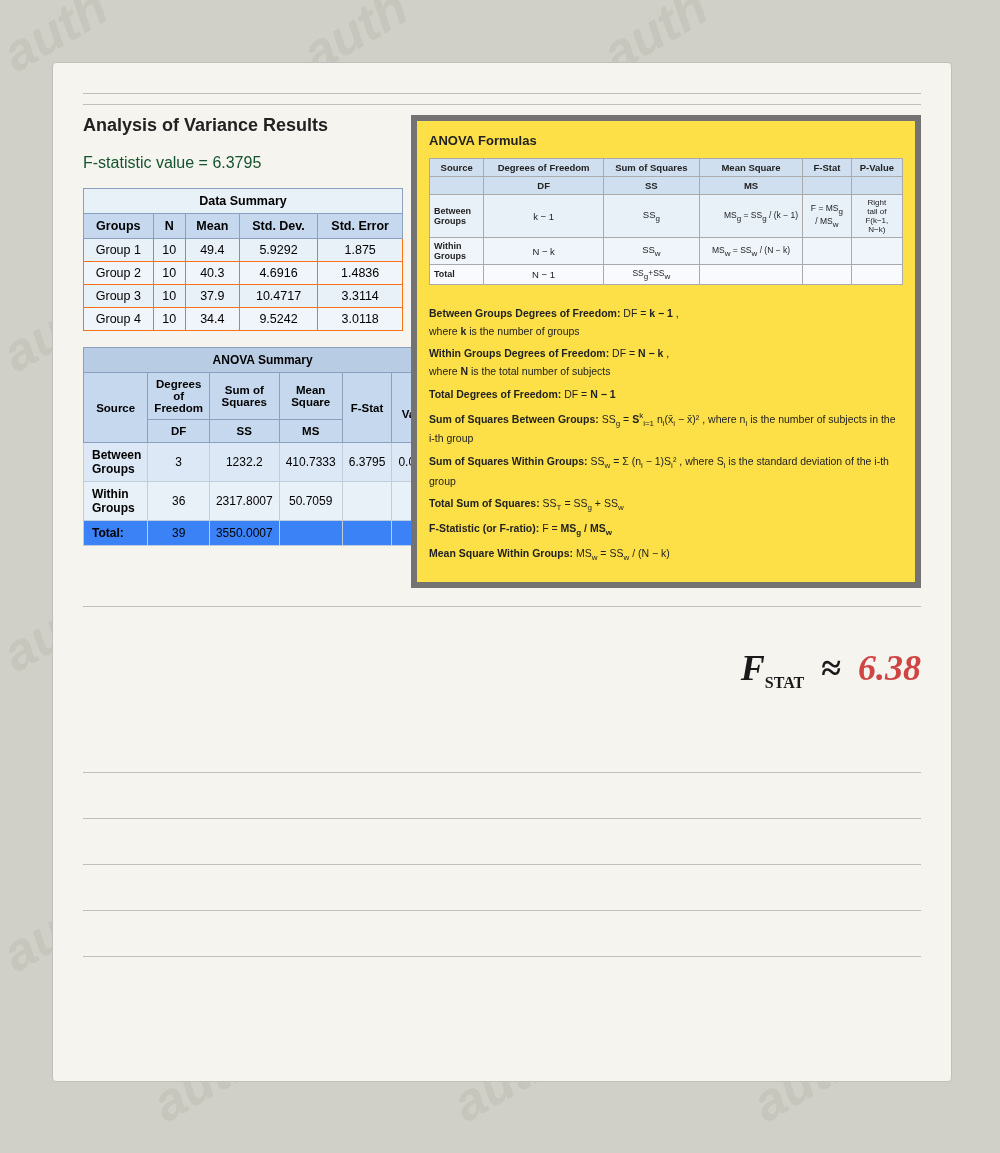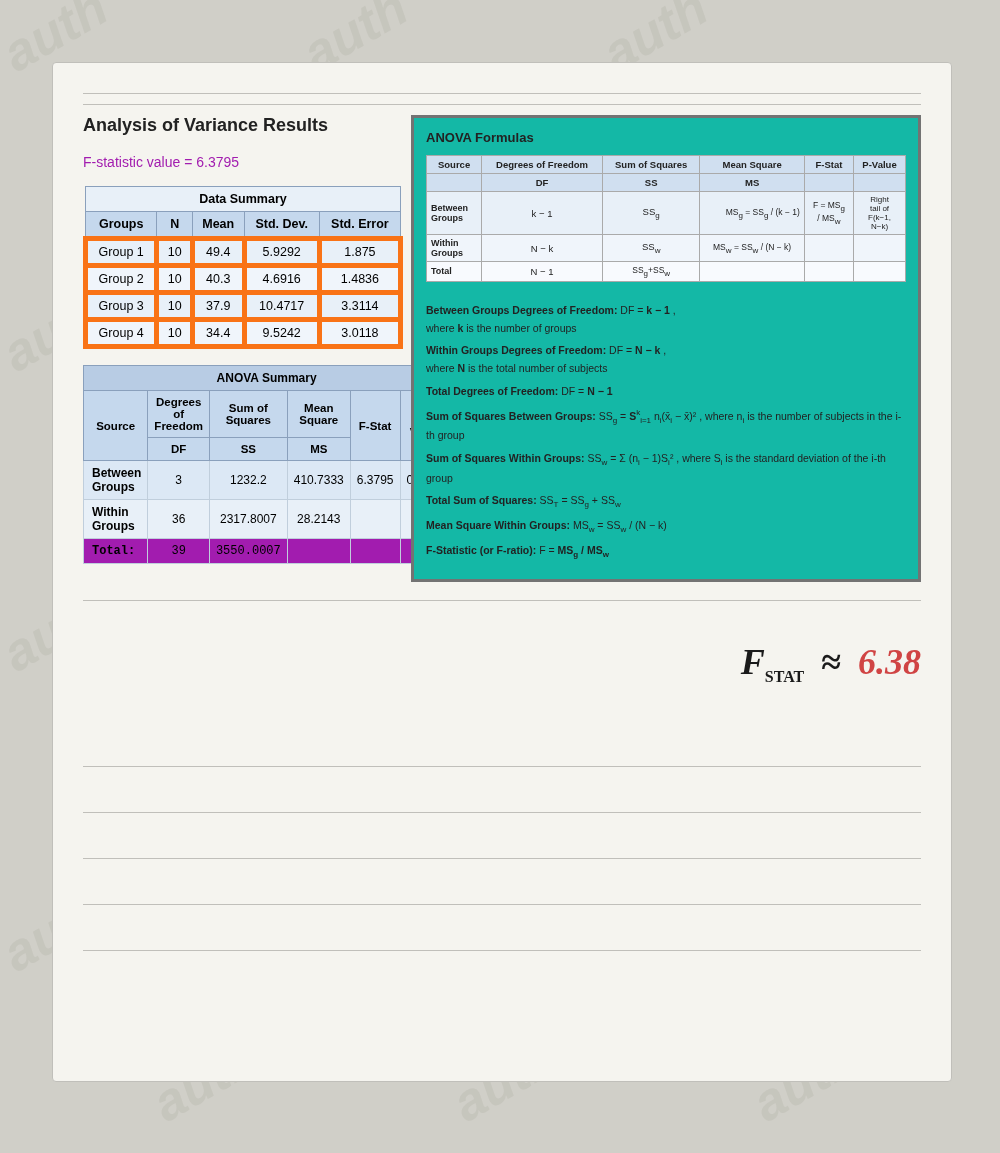--- a/index.html
+++ b/index.html
@@ -61,22 +61,22 @@
 
     
     .analysis-title {
       font-size: 18px;
       font-weight: bold;
       color: #222;
       margin-bottom: 18px;
     }
 
     .stat-line {
-      font-size: 14px;
-      color: #a21caf;
+      font-size: 16px;
+      color: #14532d;
       margin-bottom: 8px;
     }
 
     
     .table-wrapper {
       margin-top: 16px;
       margin-bottom: 16px;
     }
 
     .data-table {
@@ -97,21 +97,21 @@
       background: #c5d8ed;
       text-align: center;
       padding: 5px 6px;
       border: 1px solid #8aa0bc;
       font-weight: bold;
     }
 
     .data-table td {
       text-align: center;
       padding: 4px 6px;
-      border: 5px solid #f97316;
+      border: 1px solid #f97316;
     }
 
     .data-table tbody tr:nth-child(odd) td {
       background: #e8f0f8;
     }
     .data-table tbody tr:nth-child(even) td {
       background: #f0f5fb;
     }
 
     
@@ -146,26 +146,26 @@
       vertical-align: middle;
     }
 
     .anova-table .source-cell {
       text-align: left;
       padding-left: 8px;
     }
 
     .anova-table .between-row td { background: #dce8f5; }
     .anova-table .within-row td { background: #e8f0f8; }
-    .anova-table .total-row td { background: #a21caf; font-family: Liberation Mono, monospace; }
+    .anova-table .total-row td { background: #3b82f6; }
 
     
     .formulas-box {
-      background: #14b8a6;
-      border: 3px solid #737373;
+      background: #fde047;
+      border: 6px solid #737373;
       padding: 12px;
       font-size: 11px;
       color: #222;
     }
 
     .formulas-title {
       font-size: 13px;
       font-weight: bold;
       margin-bottom: 10px;
     }
@@ -371,21 +371,21 @@
               <td>3</td>
               <td>1232.2</td>
               <td>410.7333</td>
               <td>6.3795</td>
               <td>0.0014</td>
             </tr>
             <tr class="within-row">
               <td class="source-cell" style="font-weight:bold; font-size:12px;">Within<br>Groups</td>
               <td>36</td>
               <td>2317.8007</td>
-              <td>28.2143</td>
+              <td>50.7059</td>
               <td></td>
               <td></td>
             </tr>
             <tr class="total-row">
               <td class="source-cell" style="font-weight:bold; font-size:12px;">Total:</td>
               <td>39</td>
               <td>3550.0007</td>
               <td></td>
               <td></td>
               <td></td>
@@ -459,24 +459,24 @@
           <div class="formula-line">
             <strong>Sum of Squares Between Groups:</strong> SS<sub>g</sub> = <strong>S</strong><sup>k</sup><sub>i=1</sub> n<sub>i</sub>(x̄<sub>i</sub> − x̄)² , where n<sub>i</sub> is the number of subjects in the i-th group
           </div>
           <div class="formula-line">
             <strong>Sum of Squares Within Groups:</strong> SS<sub>w</sub> = Σ (n<sub>i</sub> − 1)S<sub>i</sub>² , where S<sub>i</sub> is the standard deviation of the i-th group
           </div>
           <div class="formula-line">
             <strong>Total Sum of Squares:</strong> SS<sub>T</sub> = SS<sub>g</sub> + SS<sub>w</sub>
           </div>
           <div class="formula-line">
+            <strong>F-Statistic (or F-ratio):</strong> F = <strong>MS<sub>g</sub> / MS<sub>w</sub></strong>
+          </div>
+          <div class="formula-line">
             <strong>Mean Square Within Groups:</strong> MS<sub>w</sub> = SS<sub>w</sub> / (N − k)
-          </div>
-          <div class="formula-line">
-            <strong>F-Statistic (or F-ratio):</strong> F = <strong>MS<sub>g</sub> / MS<sub>w</sub></strong>
           </div>
         </div>
       </div>
     </div>
 
   </div>
 
   <div class="h-line" style="margin-top:18px;"></div>
 
   <div class="bottom-formula">

